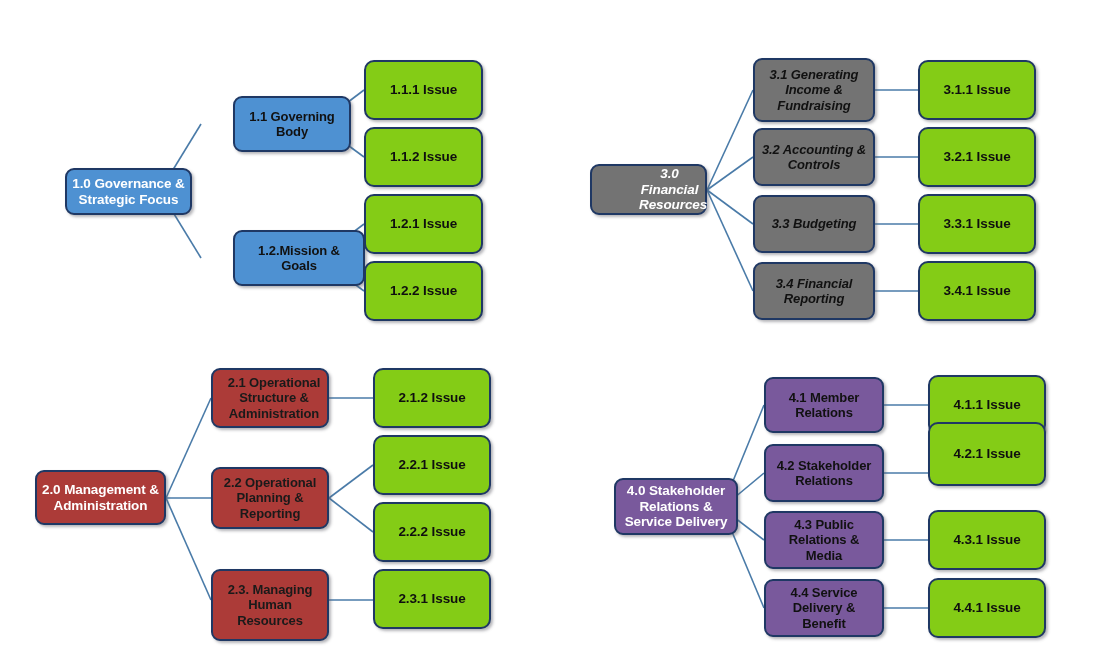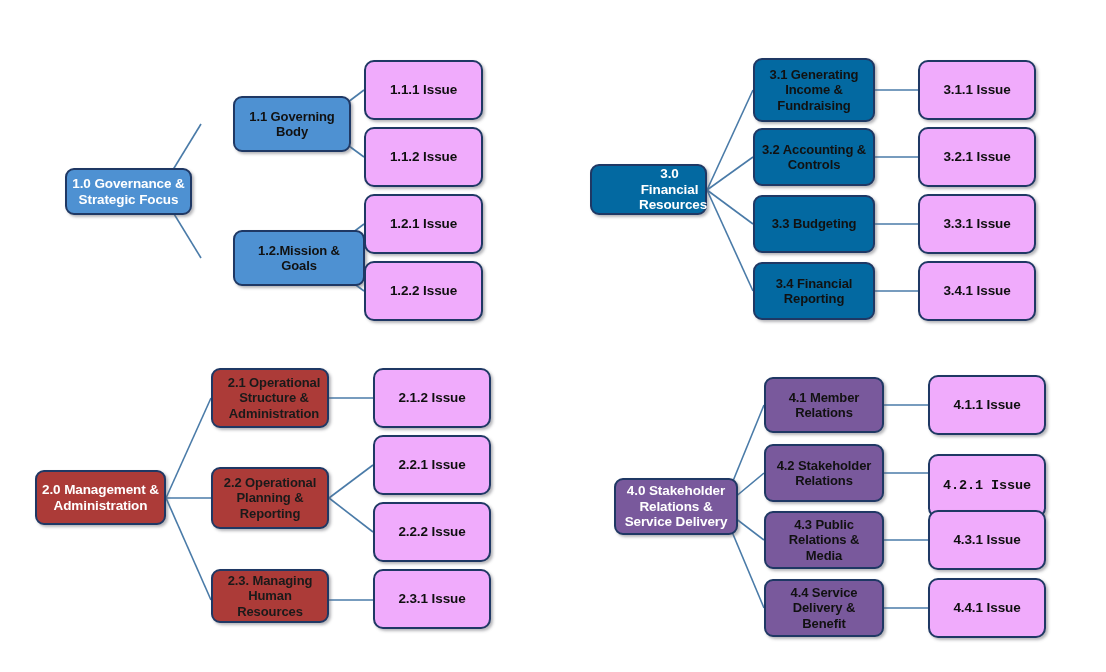--- a/index.html
+++ b/index.html
@@ -24,26 +24,26 @@
     letter-spacing:-0.1px;
     box-shadow:2px 2px 3px rgba(90,90,100,0.45);
     padding:2px 5px;
     z-index:2;
   }
   .node span{display:block;width:100%;}
 
   .root{color:#ffffff;font-size:13.5px;}
   .lvl2{font-size:13px;}
   .issue{
-    background:#f0abfc;color:#0f0f0f;font-size:13.5px;
+    background:#84cc16;color:#0f0f0f;font-size:13.5px;
     border:2px solid #1f3864;border-radius:10px;
   }
 
   .c-blue  {background:#4e91d2;margin-left:32px;}
-  .c-green {background:#0369a1;}
+  .c-green {background:#737373;font-style:italic;}
   .c-red   {background:#ac3b38;}
   .c-purple{background:#79599c;}
 
   .lvl2.c-blue,.lvl2.c-green,.lvl2.c-red,.lvl2.c-purple{color:#111111;}
   .lvl2.c-red{color:#1a1a1a;}
   .lvl2.c-purple{color:#111111;}
   .root.c-blue,.root.c-green,.root.c-red,.root.c-purple{color:#ffffff;}
 </style>
 </head>
 <body>
@@ -145,21 +145,21 @@
   <div class="node root c-red" style="left:35px;top:470px;width:131px;height:55px;">
     <span>2.0 Management &amp; Administration</span>
   </div>
 
   <div class="node lvl2 c-red" style="left:211px;top:368px;width:118px;height:60px;padding-left:13px;">
     <span>2.1 Operational Structure &amp; Administration</span>
   </div>
   <div class="node lvl2 c-red" style="left:211px;top:467px;width:118px;height:62px;">
     <span>2.2 Operational Planning &amp; Reporting</span>
   </div>
-  <div class="node lvl2 c-red" style="left:211px;top:569px;width:118px;height:54px;align-items:center;">
+  <div class="node lvl2 c-red" style="left:211px;top:569px;width:118px;height:72px;align-items:center;">
     <span>2.3. Managing Human Resources</span>
   </div>
 
   <div class="node issue" style="left:373px;top:368px;width:118px;height:60px;">
     <span>2.1.2 Issue</span>
   </div>
   <div class="node issue" style="left:373px;top:435px;width:118px;height:60px;">
     <span>2.2.1 Issue</span>
   </div>
   <div class="node issue" style="left:373px;top:502px;width:118px;height:60px;">
@@ -182,21 +182,21 @@
   <div class="node lvl2 c-purple" style="left:764px;top:511px;width:120px;height:58px;">
     <span>4.3 Public Relations &amp; Media</span>
   </div>
   <div class="node lvl2 c-purple" style="left:764px;top:579px;width:120px;height:58px;">
     <span>4.4 Service Delivery &amp; Benefit</span>
   </div>
 
   <div class="node issue" style="left:928px;top:375px;width:118px;height:60px;">
     <span>4.1.1 Issue</span>
   </div>
-  <div class="node issue" style="left:928px;top:454px;width:118px;height:64px;font-family:Liberation Mono, monospace;">
+  <div class="node issue" style="left:928px;top:422px;width:118px;height:64px;">
     <span>4.2.1 Issue</span>
   </div>
   <div class="node issue" style="left:928px;top:510px;width:118px;height:60px;">
     <span>4.3.1 Issue</span>
   </div>
   <div class="node issue" style="left:928px;top:578px;width:118px;height:60px;">
     <span>4.4.1 Issue</span>
   </div>
 
 </div>

